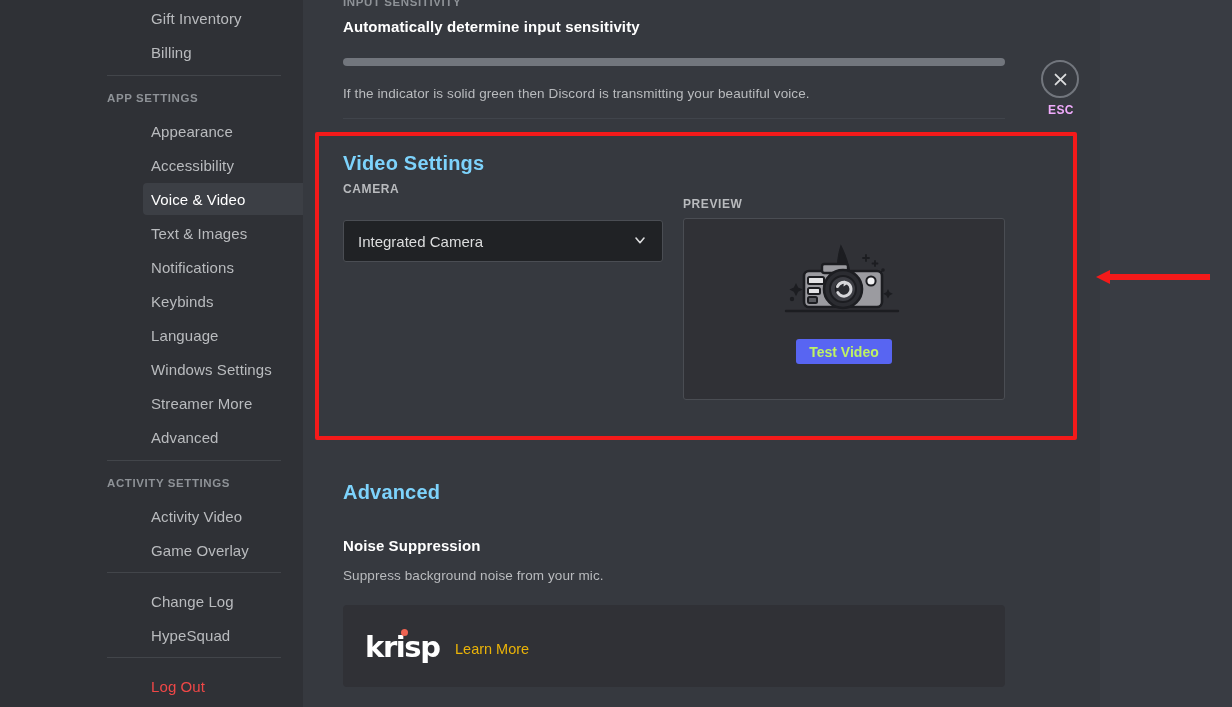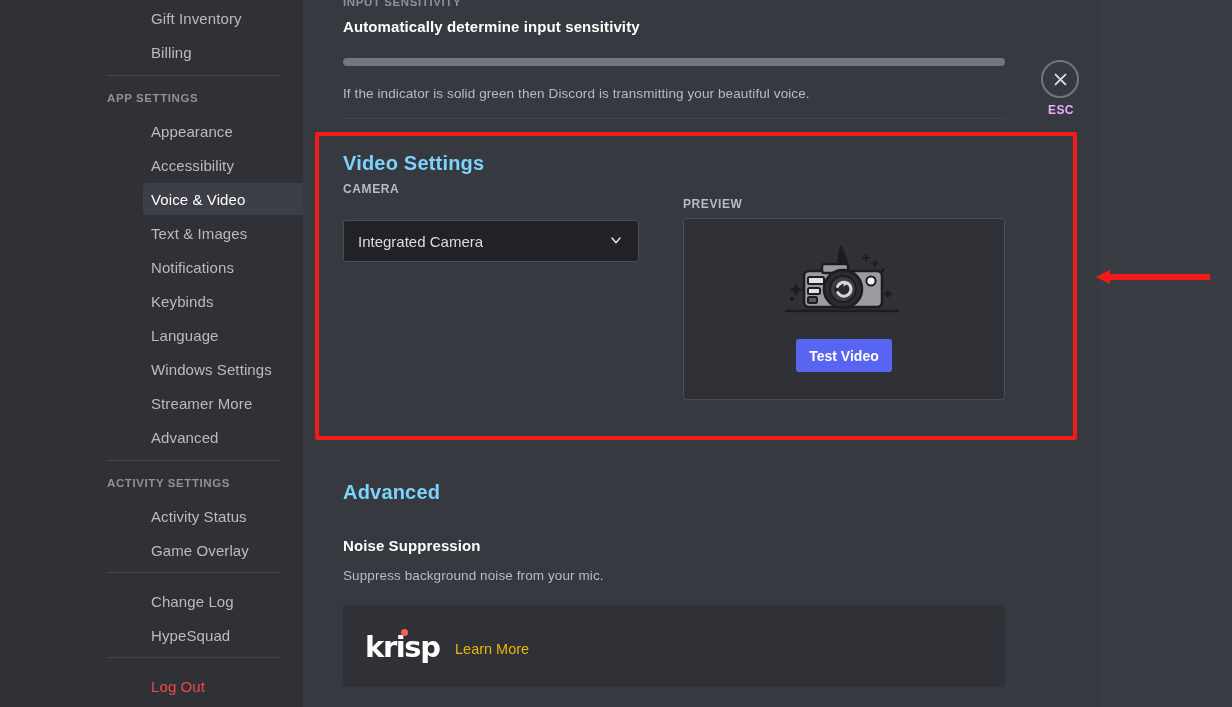--- a/index.html
+++ b/index.html
@@ -70,37 +70,37 @@
     position: absolute; color: #7dd3fc; font-size: 20px; font-weight: bold;
     letter-spacing: .2px;
   }
   .field-label {
     position: absolute; color: #b9bbbe; font-size: 12px; font-weight: bold;
     letter-spacing: .6px; text-transform: uppercase;
   }
 
   
   .select {
-    position: absolute; left: 40px; top: 220px; width: 296px; height: 42px;
+    position: absolute; left: 40px; top: 220px; width: 320px; height: 42px;
     background: #202225; border: 1px solid #4a4d53; border-radius: 3px;
     display: flex; align-items: center; padding: 0 14px;
     color: #dcddde; font-size: 15px; cursor: pointer; gap: 9px;
   }
   .select .chev { margin-left: auto; display: block; }
 
   
   .preview-box {
     position: absolute; left: 380px; top: 218px; width: 322px; height: 182px;
     background: #303136; border: 1px solid #4a4d53; border-radius: 3px;
   }
   .cam-art { position: absolute; left: 50%; top: 22px; transform: translateX(-50%); }
   .test-btn {
     position: absolute; left: 50%; transform: translateX(-50%); top: 120px;
-    width: 96px; height: 33px; background: #5865f2; border: none; border-radius: 3px;
-    color: #ffffff; font-size: 14px; font-weight: bold;
+    width: 96px; height: 25px; background: #5865f2; border: none; border-radius: 3px;
+    color: #bef264; font-size: 14px; font-weight: bold;
     font-family: "Liberation Sans", sans-serif; cursor: pointer;
   }
 
   
   .krisp-panel {
     position: absolute; left: 40px; top: 605px; width: 662px; height: 82px;
     background: #303136; border-radius: 4px;
   }
   .krisp-logo {
     position: absolute; left: 22px; top: 25px;
@@ -146,21 +146,21 @@
         <div class="nav-item" style="top: 115px;">Appearance</div>
         <div class="nav-item" style="top: 149px;">Accessibility</div>
         <div class="nav-item active" style="top: 183px;">Voice &amp; Video</div>
         <div class="nav-item" style="top: 217px;">Text &amp; Images</div>
         <div class="nav-item" style="top: 251px;">Notifications</div>
         <div class="nav-item" style="top: 285px;">Keybinds</div>
         <div class="nav-item" style="top: 319px;">Language</div>
         <div class="nav-item" style="top: 353px; text-align: right;">Windows Settings</div>
         <div class="nav-item" style="top: 387px;">Streamer More</div>
         <div class="nav-item" style="top: 421px;">Advanced</div>
-        <div class="nav-item" style="top: 500px;">Activity Status</div>
+        <div class="nav-item" style="top: 500px;">Activity Video</div>
         <div class="nav-item" style="top: 534px;">Game Overlay</div>
         <div class="nav-item" style="top: 585px;">Change Log</div>
         <div class="nav-item" style="top: 619px;">HypeSquad</div>
         <div class="nav-item logout" style="top: 670px;">Log Out</div>
         <div class="nav-header" style="top: 92px;">APP SETTINGS</div>
         <div class="nav-header" style="top: 477px;">ACTIVITY SETTINGS</div>
         <div class="nav-sep" style="top: 75px;"></div>
         <div class="nav-sep" style="top: 460px;"></div>
         <div class="nav-sep" style="top: 572px;"></div>
         <div class="nav-sep" style="top: 657px;"></div>

